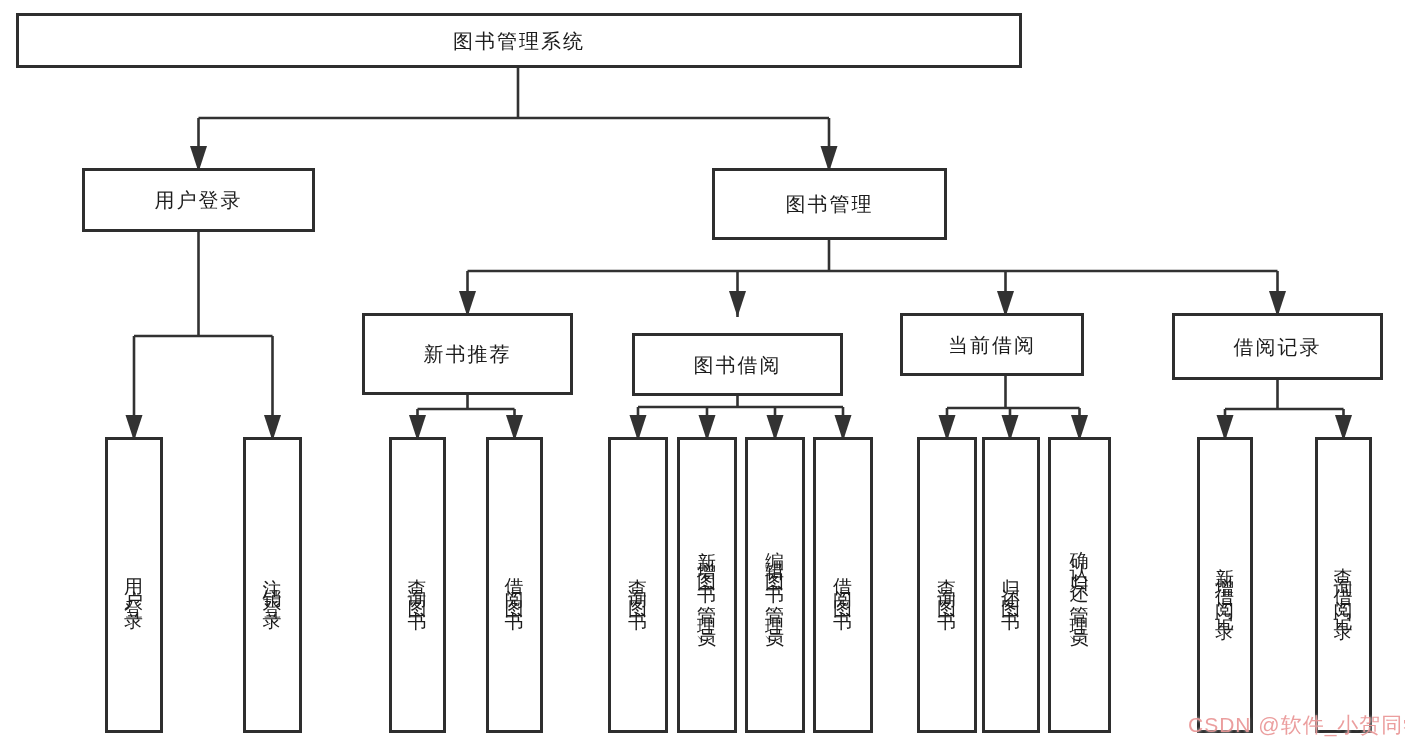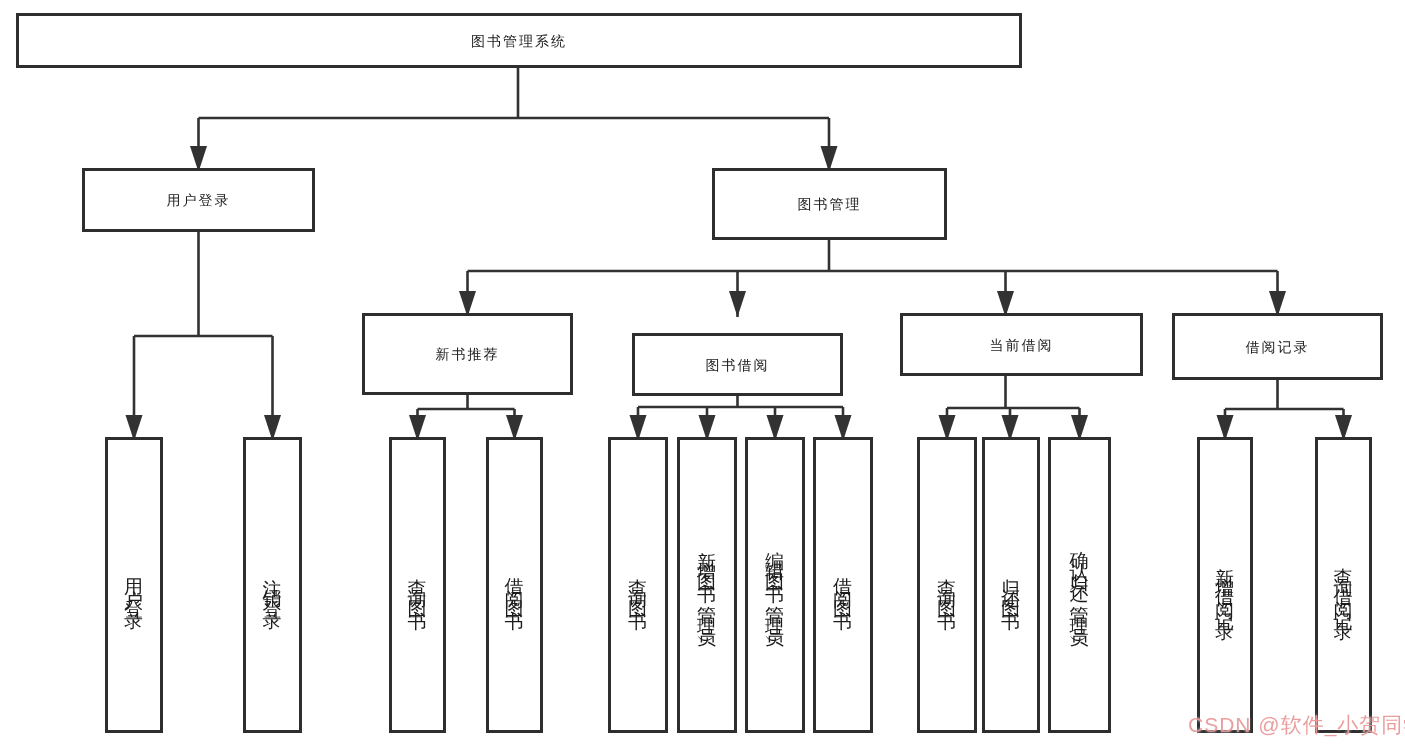--- a/index.html
+++ b/index.html
@@ -16,21 +16,21 @@
     box-sizing:border-box;
     border:3px solid #2e2e2e;
     background:#ffffff;
     display:flex;
     align-items:center;
     justify-content:center;
     color:#1c1c1c;
     z-index:2;
   }
   .node.h span{
-    font-size:14px;
+    font-size:20px;
     letter-spacing:2px;
     white-space:nowrap;
     line-height:1;
   }
   .node.v span{
     writing-mode:vertical-rl;
     text-orientation:mixed;
     font-size:19px;
     letter-spacing:11px;
     line-height:1;
@@ -102,21 +102,21 @@
     </div>
     <div class="node h" style="left: 712px; top: 168px; width: 235px; height: 72px; border-color: rgb(46, 46, 46);">
       <span style="color: rgb(28, 28, 28);">图书管理</span>
     </div>
     <div class="node h" style="left: 362px; top: 313px; width: 211px; height: 82px; border-color: rgb(46, 46, 46);">
       <span style="color: rgb(28, 28, 28);">新书推荐</span>
     </div>
     <div class="node h" style="left: 632px; top: 313px; width: 211px; height: 63px; border-color: rgb(46, 46, 46); margin-top: 20px;">
       <span style="color: rgb(28, 28, 28);">图书借阅</span>
     </div>
-    <div class="node h" style="left: 900px; top: 313px; width: 243px; height: 63px; border-color: rgb(46, 46, 46);">
+    <div class="node h" style="left: 900px; top: 313px; width: 184px; height: 63px; border-color: rgb(46, 46, 46);">
       <span style="color: rgb(28, 28, 28);">当前借阅</span>
     </div>
     <div class="node h" style="left: 1172px; top: 313px; width: 211px; height: 67px; border-color: rgb(46, 46, 46);">
       <span style="color: rgb(28, 28, 28);">借阅记录</span>
     </div>
     <div class="node v" style="left: 105px; top: 437px; width: 58px; height: 296px; border-color: rgb(46, 46, 46);">
       <span style="color: rgb(28, 28, 28);">用户登录</span>
     </div>
     <div class="node v" style="left: 243px; top: 437px; width: 59px; height: 296px; border-color: rgb(46, 46, 46);">
       <span style="color: rgb(28, 28, 28);">注销登录</span>

